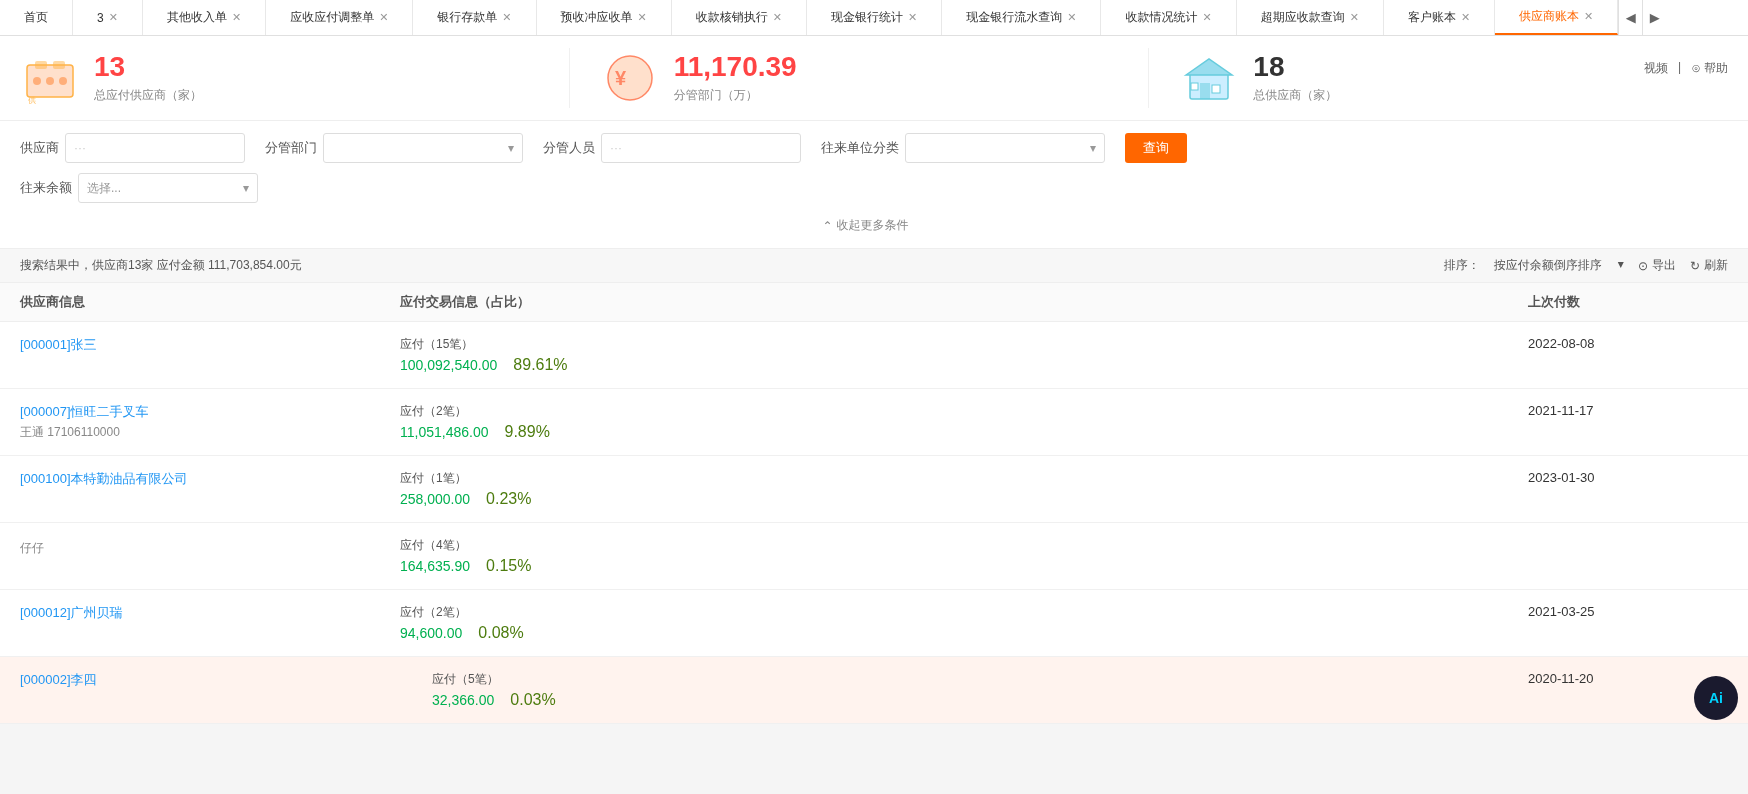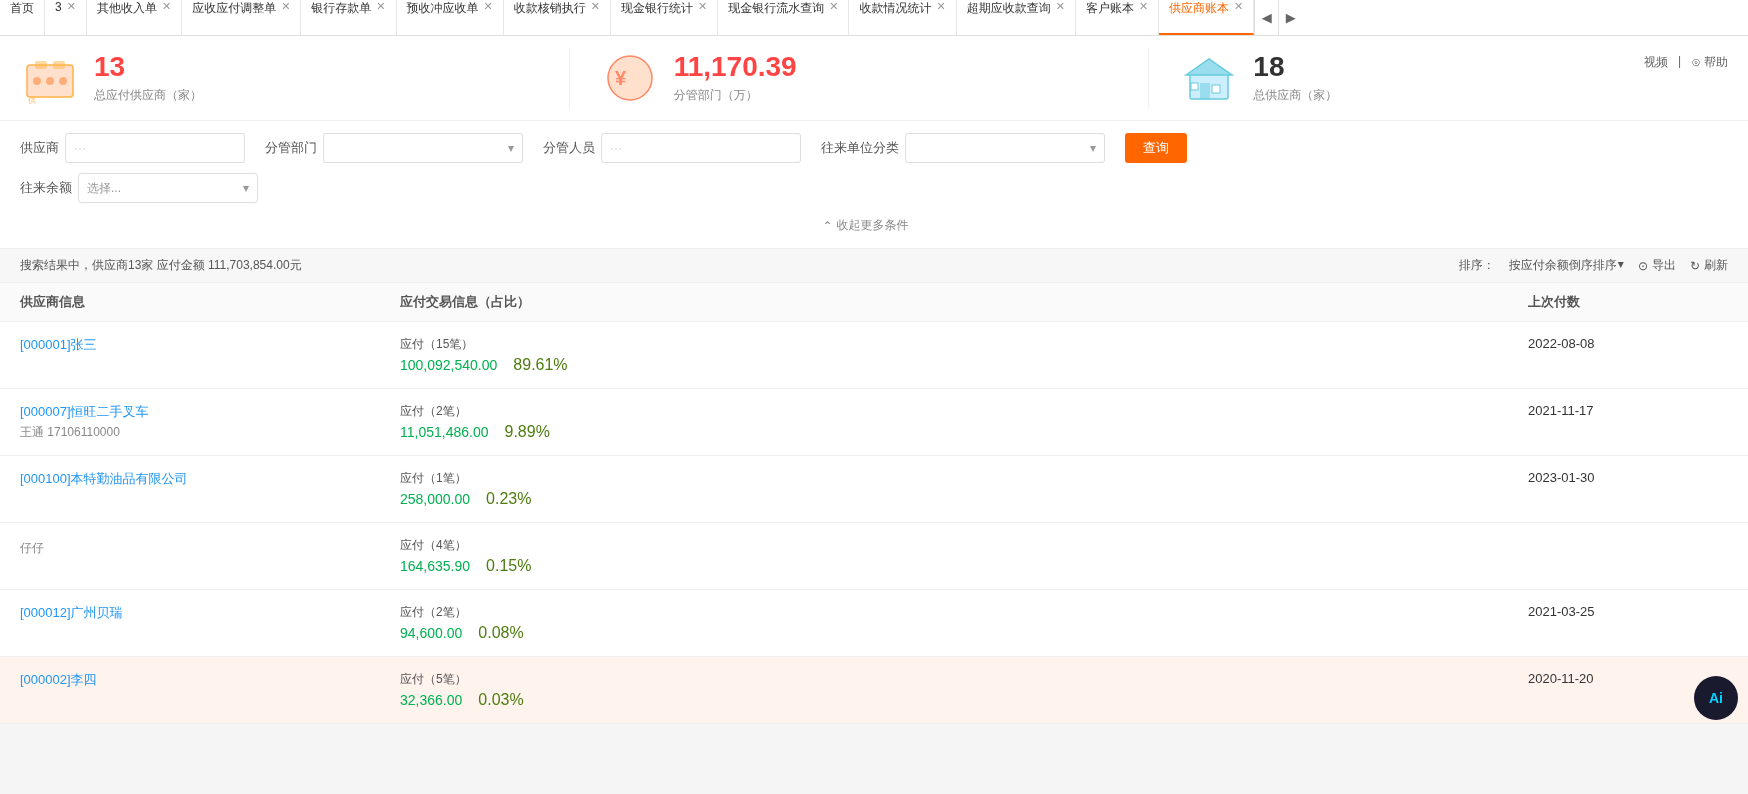--- a/index.html
+++ b/index.html
@@ -9,22 +9,22 @@
     .top-nav {
       display: flex;
       align-items: center;
       background: #fff;
       border-bottom: 1px solid #e0e0e0;
       height: 36px;
       overflow: hidden;
     }
     .nav-item {
       display: flex;
-      align-items: flex-start;
-      padding: 0 10px;
+      align-items: center;
+      padding: 0 24px;
       height: 100%;
       white-space: nowrap;
       font-size: 12px;
       color: #333;
       cursor: pointer;
       border-right: 1px solid #e8e8e8;
     }
     .nav-item.active { color: #ff6600; border-bottom: 2px solid #ff6600; }
     .nav-item .close-x {
       margin-left: 5px;
@@ -77,21 +77,21 @@
       line-height: 1.1;
     }
     .stat-label {
       font-size: 12px;
       color: #888;
       margin-top: 4px;
     }
     .top-right-links {
       position: absolute;
       right: 20px;
-      top: 18px;
+      top: 24px;
       font-size: 12px;
       color: #666;
       display: flex;
       gap: 10px;
     }
     .top-right-links span { cursor: pointer; color: #666; }
 
     
     .filter-area {
       background: #fff;
@@ -164,21 +164,21 @@
       display: flex;
       align-items: center;
       gap: 14px;
     }
     .sort-label { color: #555; }
     .sort-select {
       color: #555;
       cursor: pointer;
       display: flex;
       align-items: flex-start;
-      gap: 1px;
+      gap: 16px;
     }
     .action-btn {
       display: flex;
       align-items: center;
       gap: 4px;
       color: #555;
       cursor: pointer;
       font-size: 12px;
     }
 
@@ -199,21 +199,21 @@
     .col-supplier { flex: 0 0 380px; }
     .col-payable { flex: 1; }
     .col-lastpay { flex: 0 0 200px; }
 
     .table-row {
       display: flex;
       padding: 14px 20px;
       border-bottom: 1px solid #f0f0f0;
       align-items: flex-start;
     }
-    .table-row.highlighted { background: #fff3ee; }
+    .table-row.highlighted { background: #fff3ee; gap: 32px; }
 
     .supplier-name {
       color: #2196F3;
       cursor: pointer;
       font-size: 13px;
     }
     .supplier-sub {
       font-size: 12px;
       color: #888;
       margin-top: 3px;

